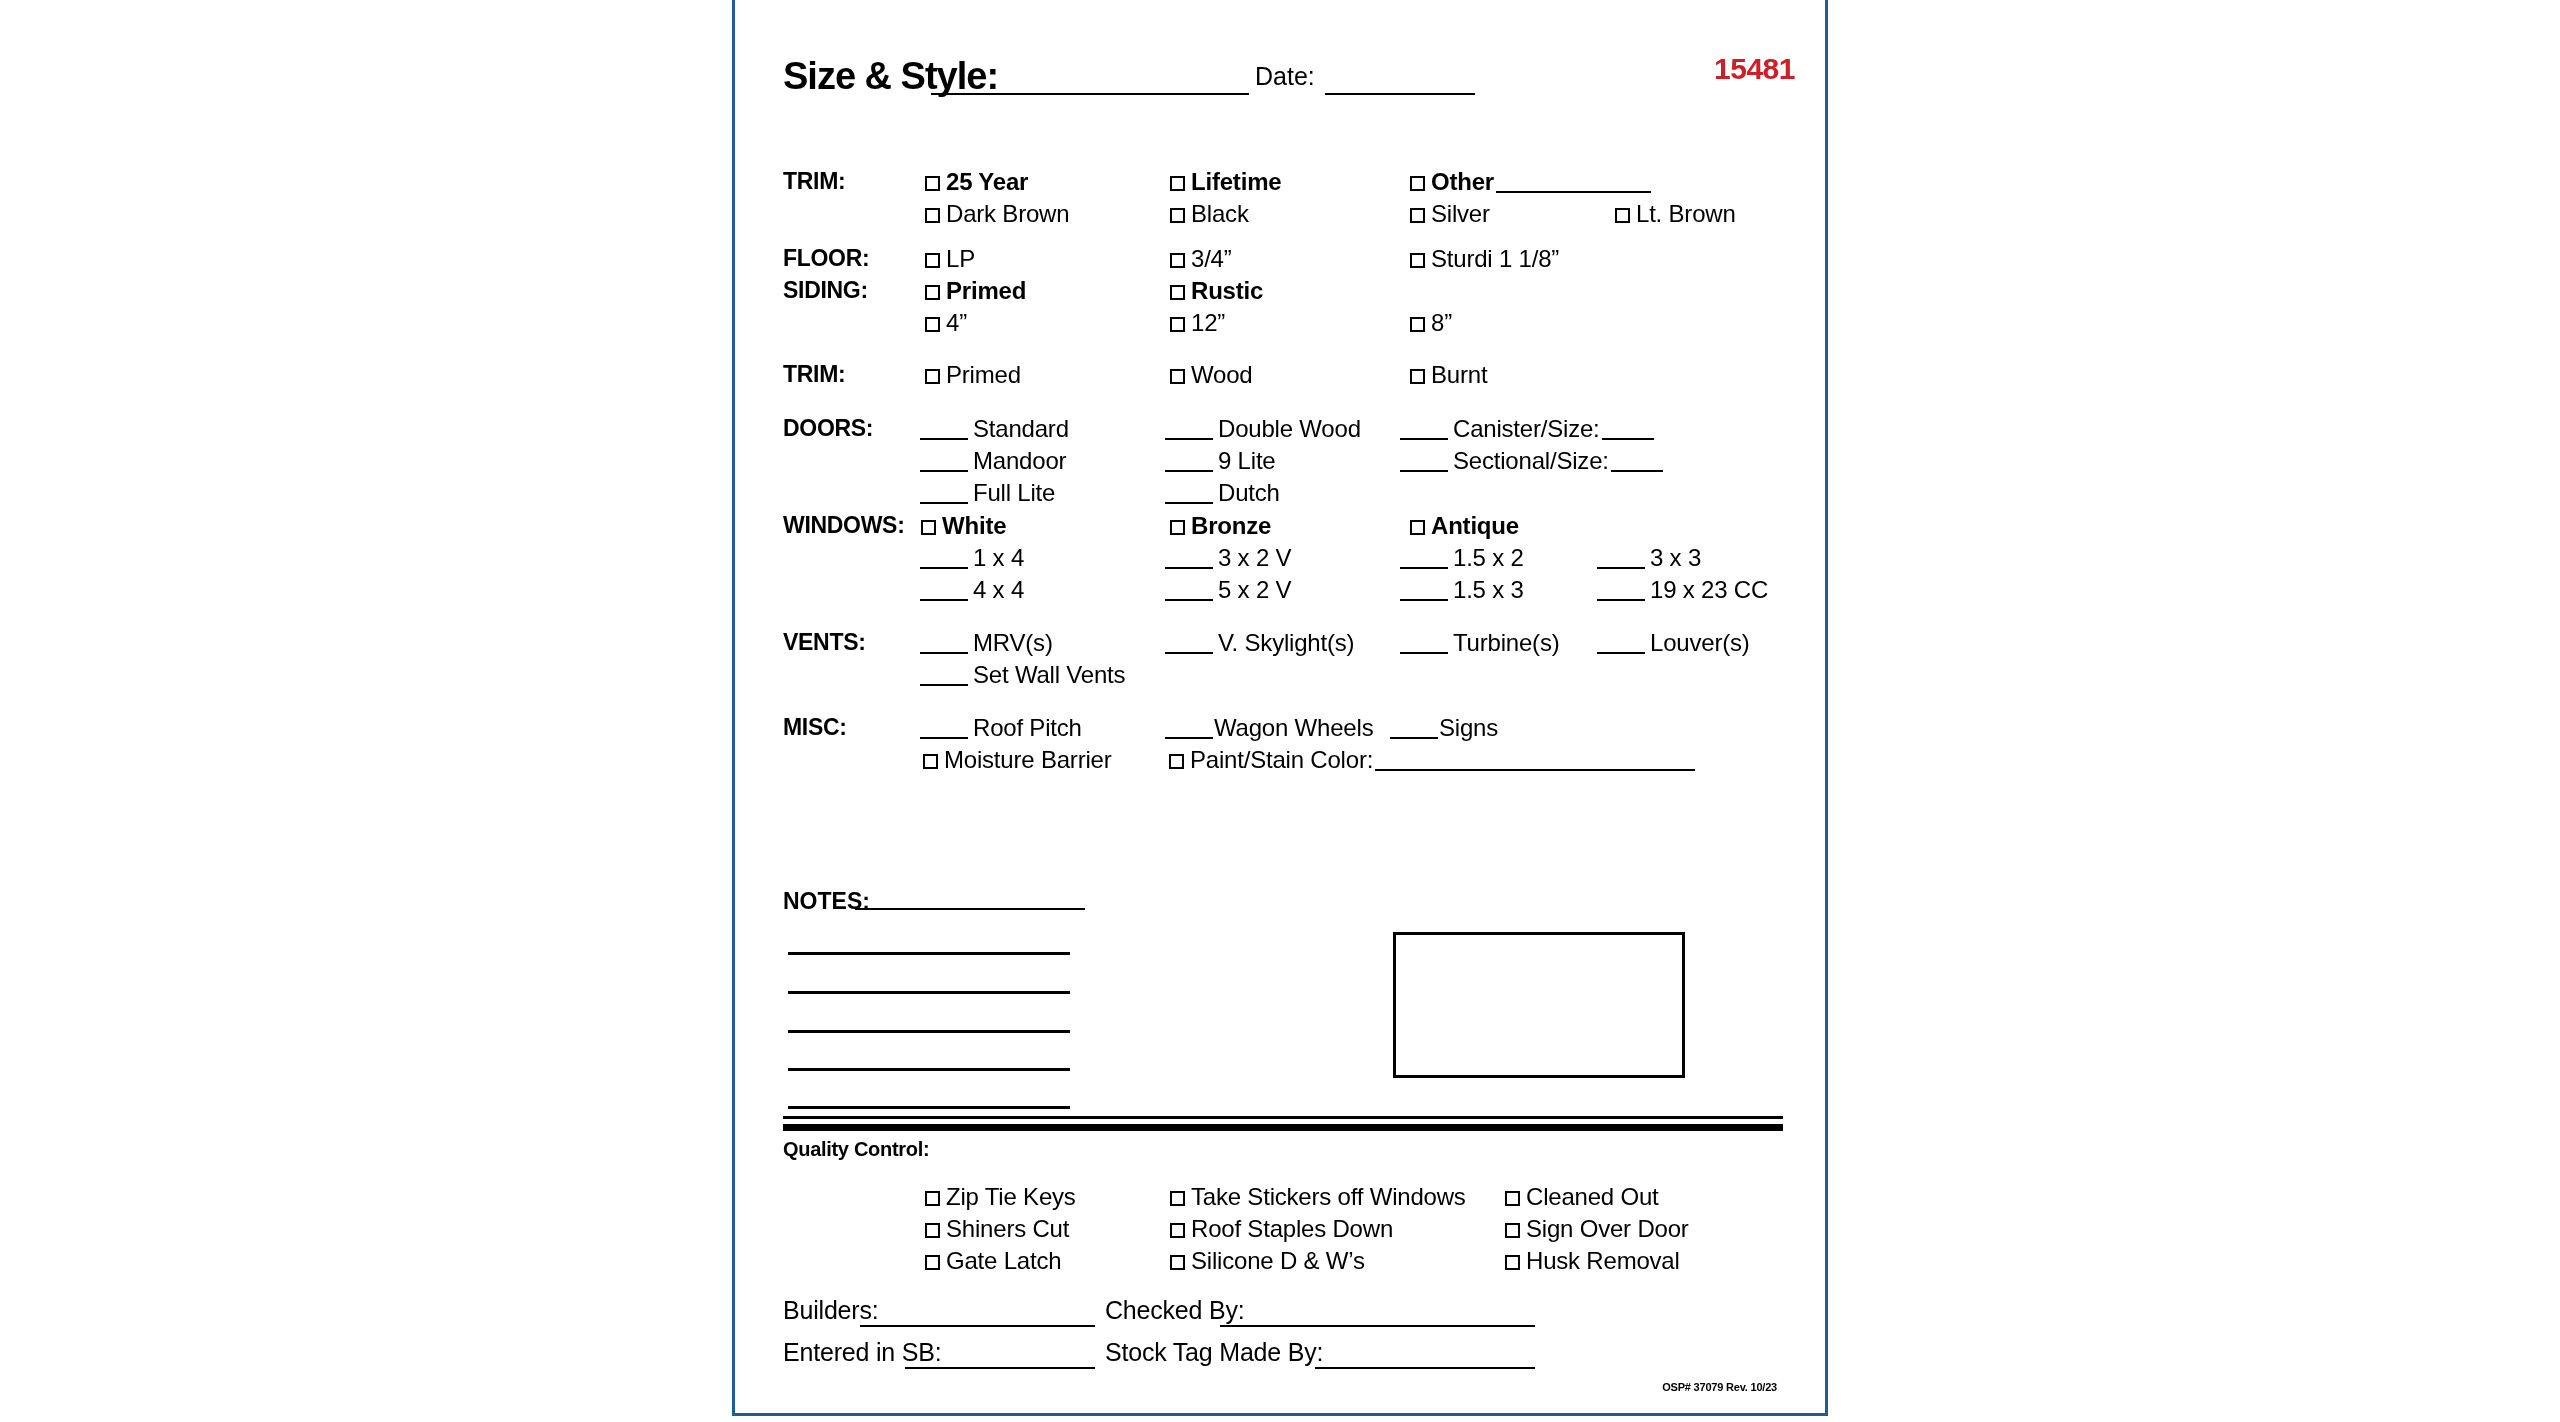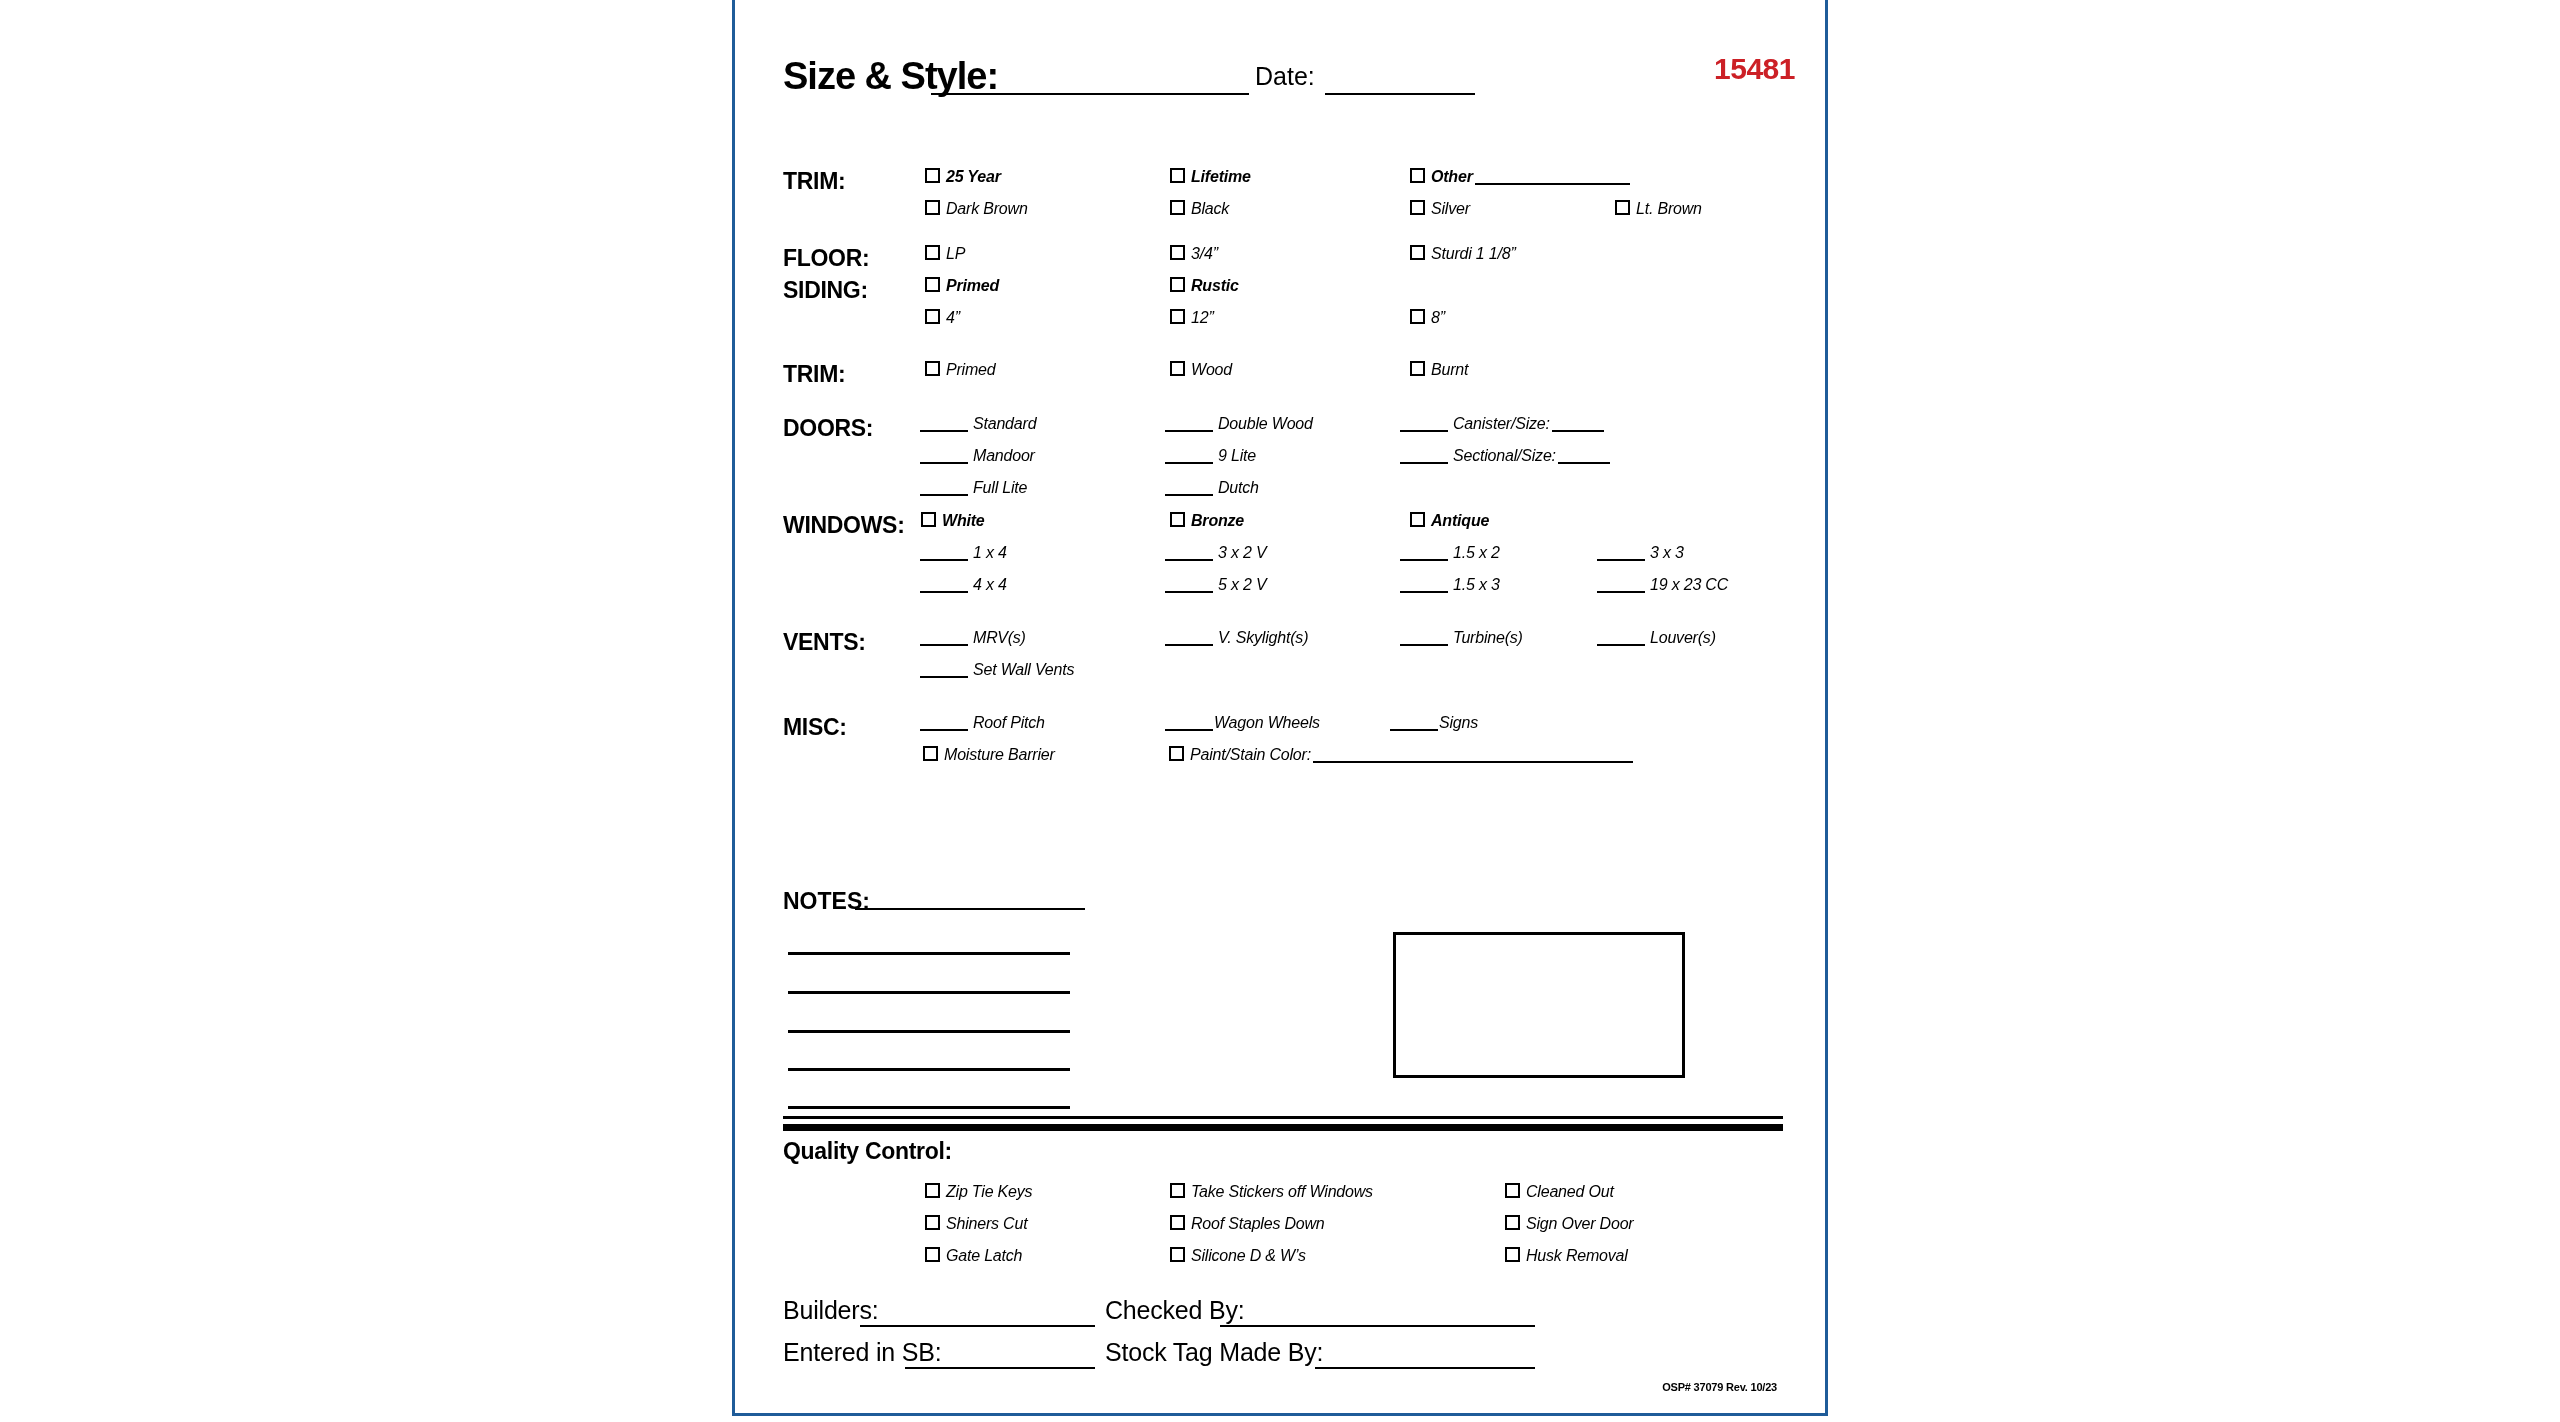--- a/index.html
+++ b/index.html
@@ -78,21 +78,21 @@
   }
 
   
   .seclabel {
     font-size: 23px;
     font-weight: bold;
     left: 48px;
     letter-spacing: -0.3px;
   }
 
-  .cell { position: absolute; font-size: 16px; letter-spacing: -0.2px; font-style: italic; }
+  .cell { position: absolute; font-size: 24px; letter-spacing: -0.2px; }
   .cell.bold { font-weight: bold; }
 
   
   .cb {
     display: inline-block;
     width: 15px;
     height: 15px;
     border: 2px solid #000;
     box-sizing: border-box;
     margin-right: 6px;
@@ -161,21 +161,21 @@
     top: 1124px;
     width: 1000px;
     height: 7px;
     background: #000;
   }
 
   #qc-title {
     position: absolute;
     left: 48px;
     top: 1138px;
-    font-size: 23px;
+    font-size: 20px;
     font-weight: bold;
     letter-spacing: -0.3px;
   }
 
   
   .footlabel { font-size: 25px; letter-spacing: -0.2px; text-align: right; }
   .footline { position: absolute; height: 2px; background: #000; }
 
   #osp {
     position: absolute;

